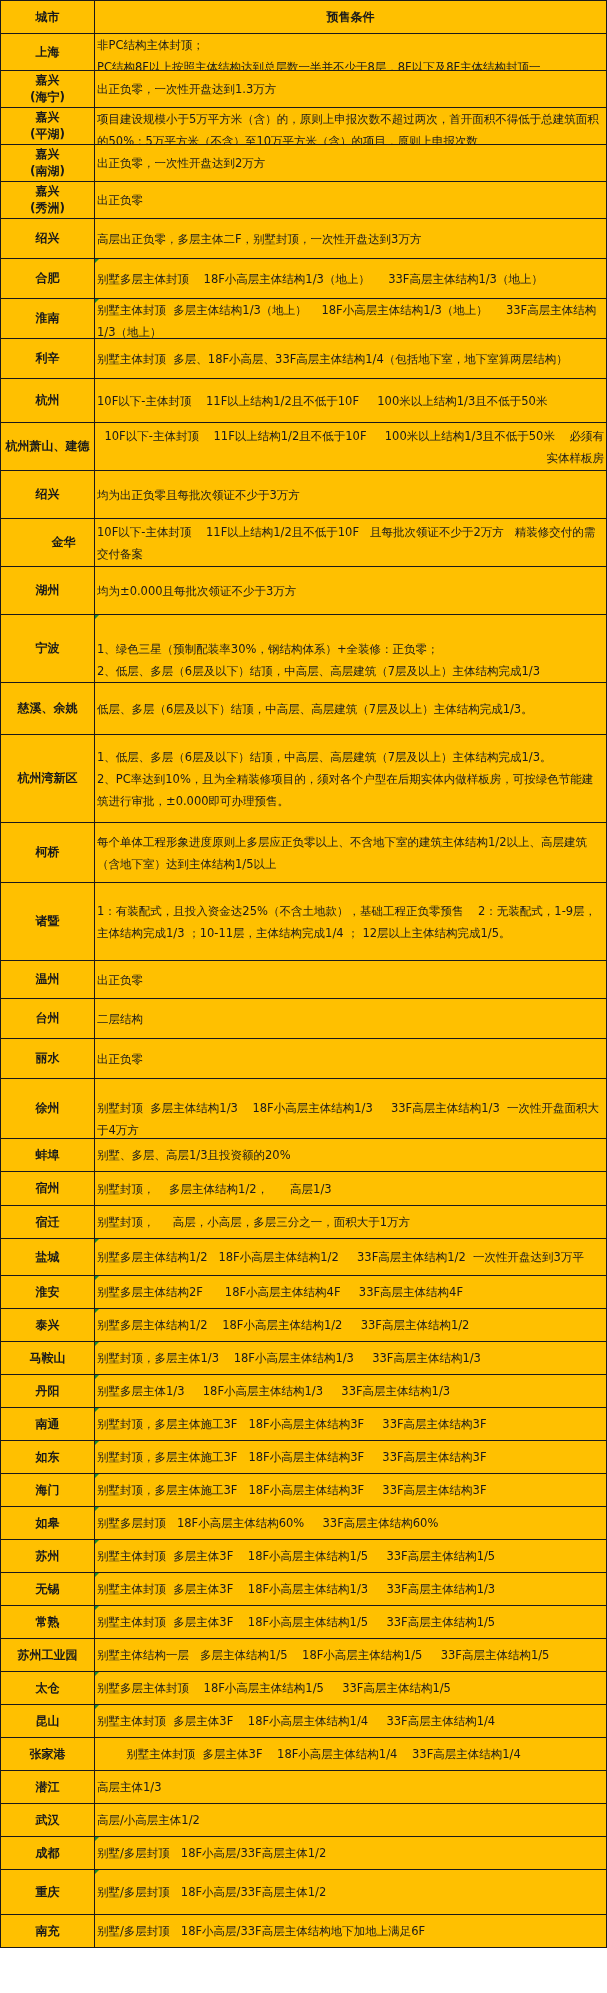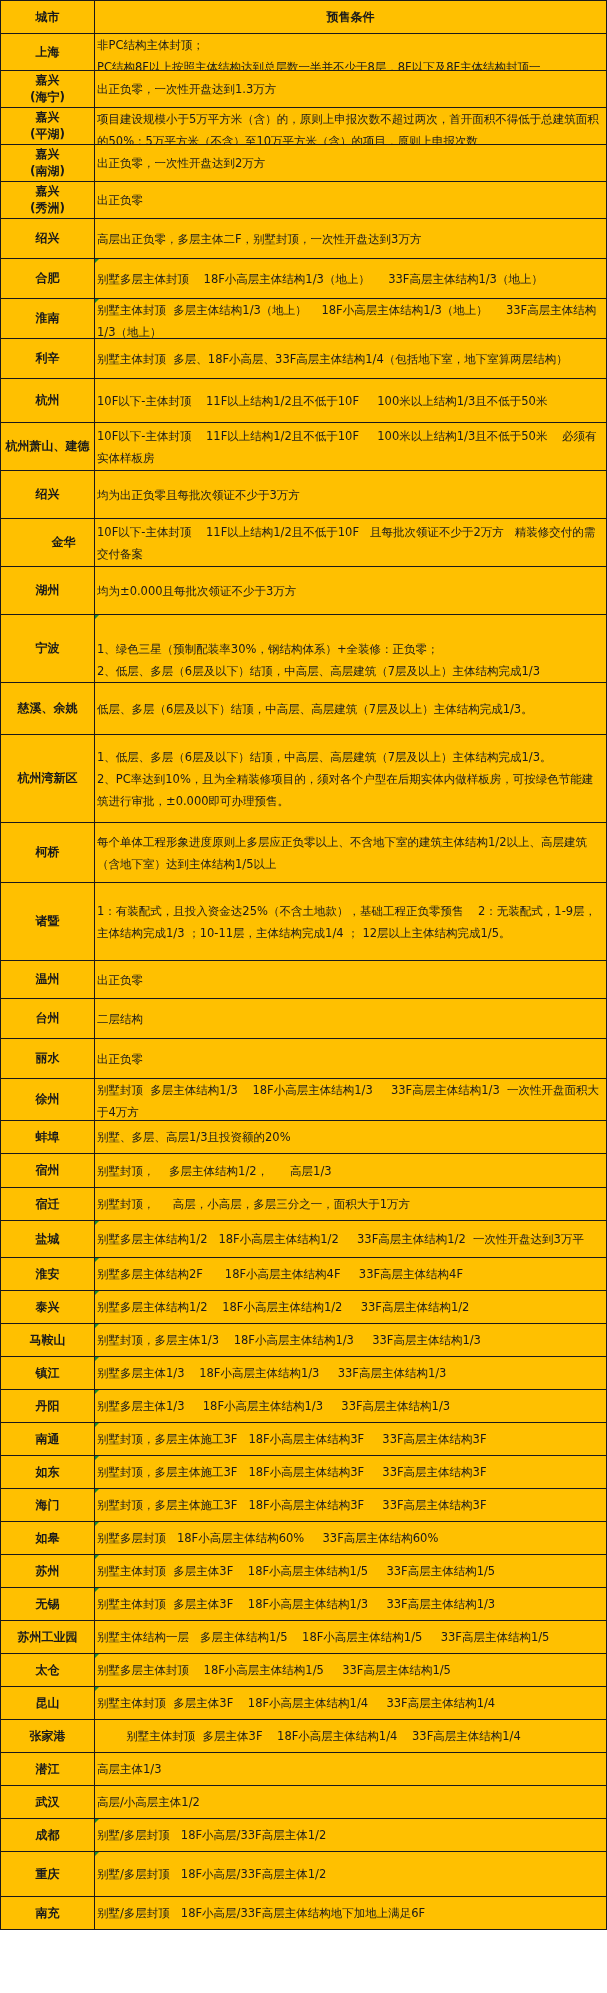--- a/index.html
+++ b/index.html
@@ -156,21 +156,21 @@
           </td>
           <td class="cond">
             <div class="cell-inner" style="max-height: 43px;">10F以下-主体封顶    11F以上结构1/2且不低于10F     100米以上结构1/3且不低于50米</div>
           </td>
         </tr>
         <tr style="height: 48px;">
           <td class="city">
             <div class="cell-inner" style="max-height: 47px;">杭州萧山、建德</div>
           </td>
           <td class="cond">
-            <div class="cell-inner" style="max-height: 47px;">10F以下-主体封顶    11F以上结构1/2且不低于10F     100米以上结构1/3且不低于50米    必须有实体样板房</div>
+            <div class="cell-inner" style="max-height: 47px; text-align: right;">10F以下-主体封顶    11F以上结构1/2且不低于10F     100米以上结构1/3且不低于50米    必须有实体样板房</div>
           </td>
         </tr>
         <tr style="height: 48px;">
           <td class="city">
             <div class="cell-inner" style="max-height: 47px;">绍兴</div>
           </td>
           <td class="cond">
             <div class="cell-inner" style="max-height: 47px;">均为出正负零且每批次领证不少于3万方</div>
           </td>
         </tr>
@@ -256,21 +256,21 @@
           </td>
           <td class="cond">
             <div class="cell-inner" style="max-height: 39px;">出正负零</div>
           </td>
         </tr>
         <tr style="height: 42px;">
           <td class="city">
             <div class="cell-inner" style="max-height: 41px;">徐州</div>
           </td>
           <td class="cond">
-            <div class="cell-inner" style="max-height: 41px;">别墅封顶  多层主体结构1/3    18F小高层主体结构1/3     33F高层主体结构1/3  一次性开盘面积大于4万方</div>
+            <div class="cell-inner" style="max-height: 41px; margin-top: 18px;">别墅封顶  多层主体结构1/3    18F小高层主体结构1/3     33F高层主体结构1/3  一次性开盘面积大于4万方</div>
           </td>
         </tr>
         <tr style="height: 33px;">
           <td class="city">
             <div class="cell-inner" style="max-height: 32px;">蚌埠</div>
           </td>
           <td class="cond">
             <div class="cell-inner" style="max-height: 32px;">别墅、多层、高层1/3且投资额的20%</div>
           </td>
         </tr>
@@ -321,29 +321,20 @@
           <td class="city">
             <div class="cell-inner" style="max-height: 32px;">马鞍山</div>
           </td>
           <td class="cond">
             <span class="green-mark"></span>
             <div class="cell-inner" style="max-height: 32px;">别墅封顶，多层主体1/3    18F小高层主体结构1/3     33F高层主体结构1/3</div>
           </td>
         </tr>
         <tr style="height: 33px;">
           <td class="city">
-            <div class="cell-inner" style="max-height: 32px;">镇江</div>
-          </td>
-          <td class="cond">
-            <span class="green-mark"></span>
-            <div class="cell-inner" style="max-height: 32px;">别墅多层主体1/3    18F小高层主体结构1/3     33F高层主体结构1/3</div>
-          </td>
-        </tr>
-        <tr style="height: 33px;">
-          <td class="city">
             <div class="cell-inner" style="max-height: 32px;">丹阳</div>
           </td>
           <td class="cond">
             <span class="green-mark"></span>
             <div class="cell-inner" style="max-height: 32px;">别墅多层主体1/3     18F小高层主体结构1/3     33F高层主体结构1/3</div>
           </td>
         </tr>
         <tr style="height: 33px;">
           <td class="city">
             <div class="cell-inner" style="max-height: 32px;">南通</div>
@@ -389,20 +380,29 @@
             <div class="cell-inner" style="max-height: 32px;">别墅主体封顶  多层主体3F    18F小高层主体结构1/5     33F高层主体结构1/5</div>
           </td>
         </tr>
         <tr style="height: 33px;">
           <td class="city">
             <div class="cell-inner" style="max-height: 32px;">无锡</div>
           </td>
           <td class="cond">
             <span class="green-mark"></span>
             <div class="cell-inner" style="max-height: 32px;">别墅主体封顶  多层主体3F    18F小高层主体结构1/3     33F高层主体结构1/3</div>
+          </td>
+        </tr>
+        <tr style="height: 33px;">
+          <td class="city">
+            <div class="cell-inner" style="max-height: 32px;">常熟</div>
+          </td>
+          <td class="cond">
+            <span class="green-mark"></span>
+            <div class="cell-inner" style="max-height: 32px;">别墅主体封顶  多层主体3F    18F小高层主体结构1/5     33F高层主体结构1/5</div>
           </td>
         </tr>
         <tr style="height: 33px;">
           <td class="city">
             <div class="cell-inner" style="max-height: 32px;">苏州工业园</div>
           </td>
           <td class="cond">
             <div class="cell-inner" style="max-height: 32px;">别墅主体结构一层   多层主体结构1/5    18F小高层主体结构1/5     33F高层主体结构1/5</div>
           </td>
         </tr>

